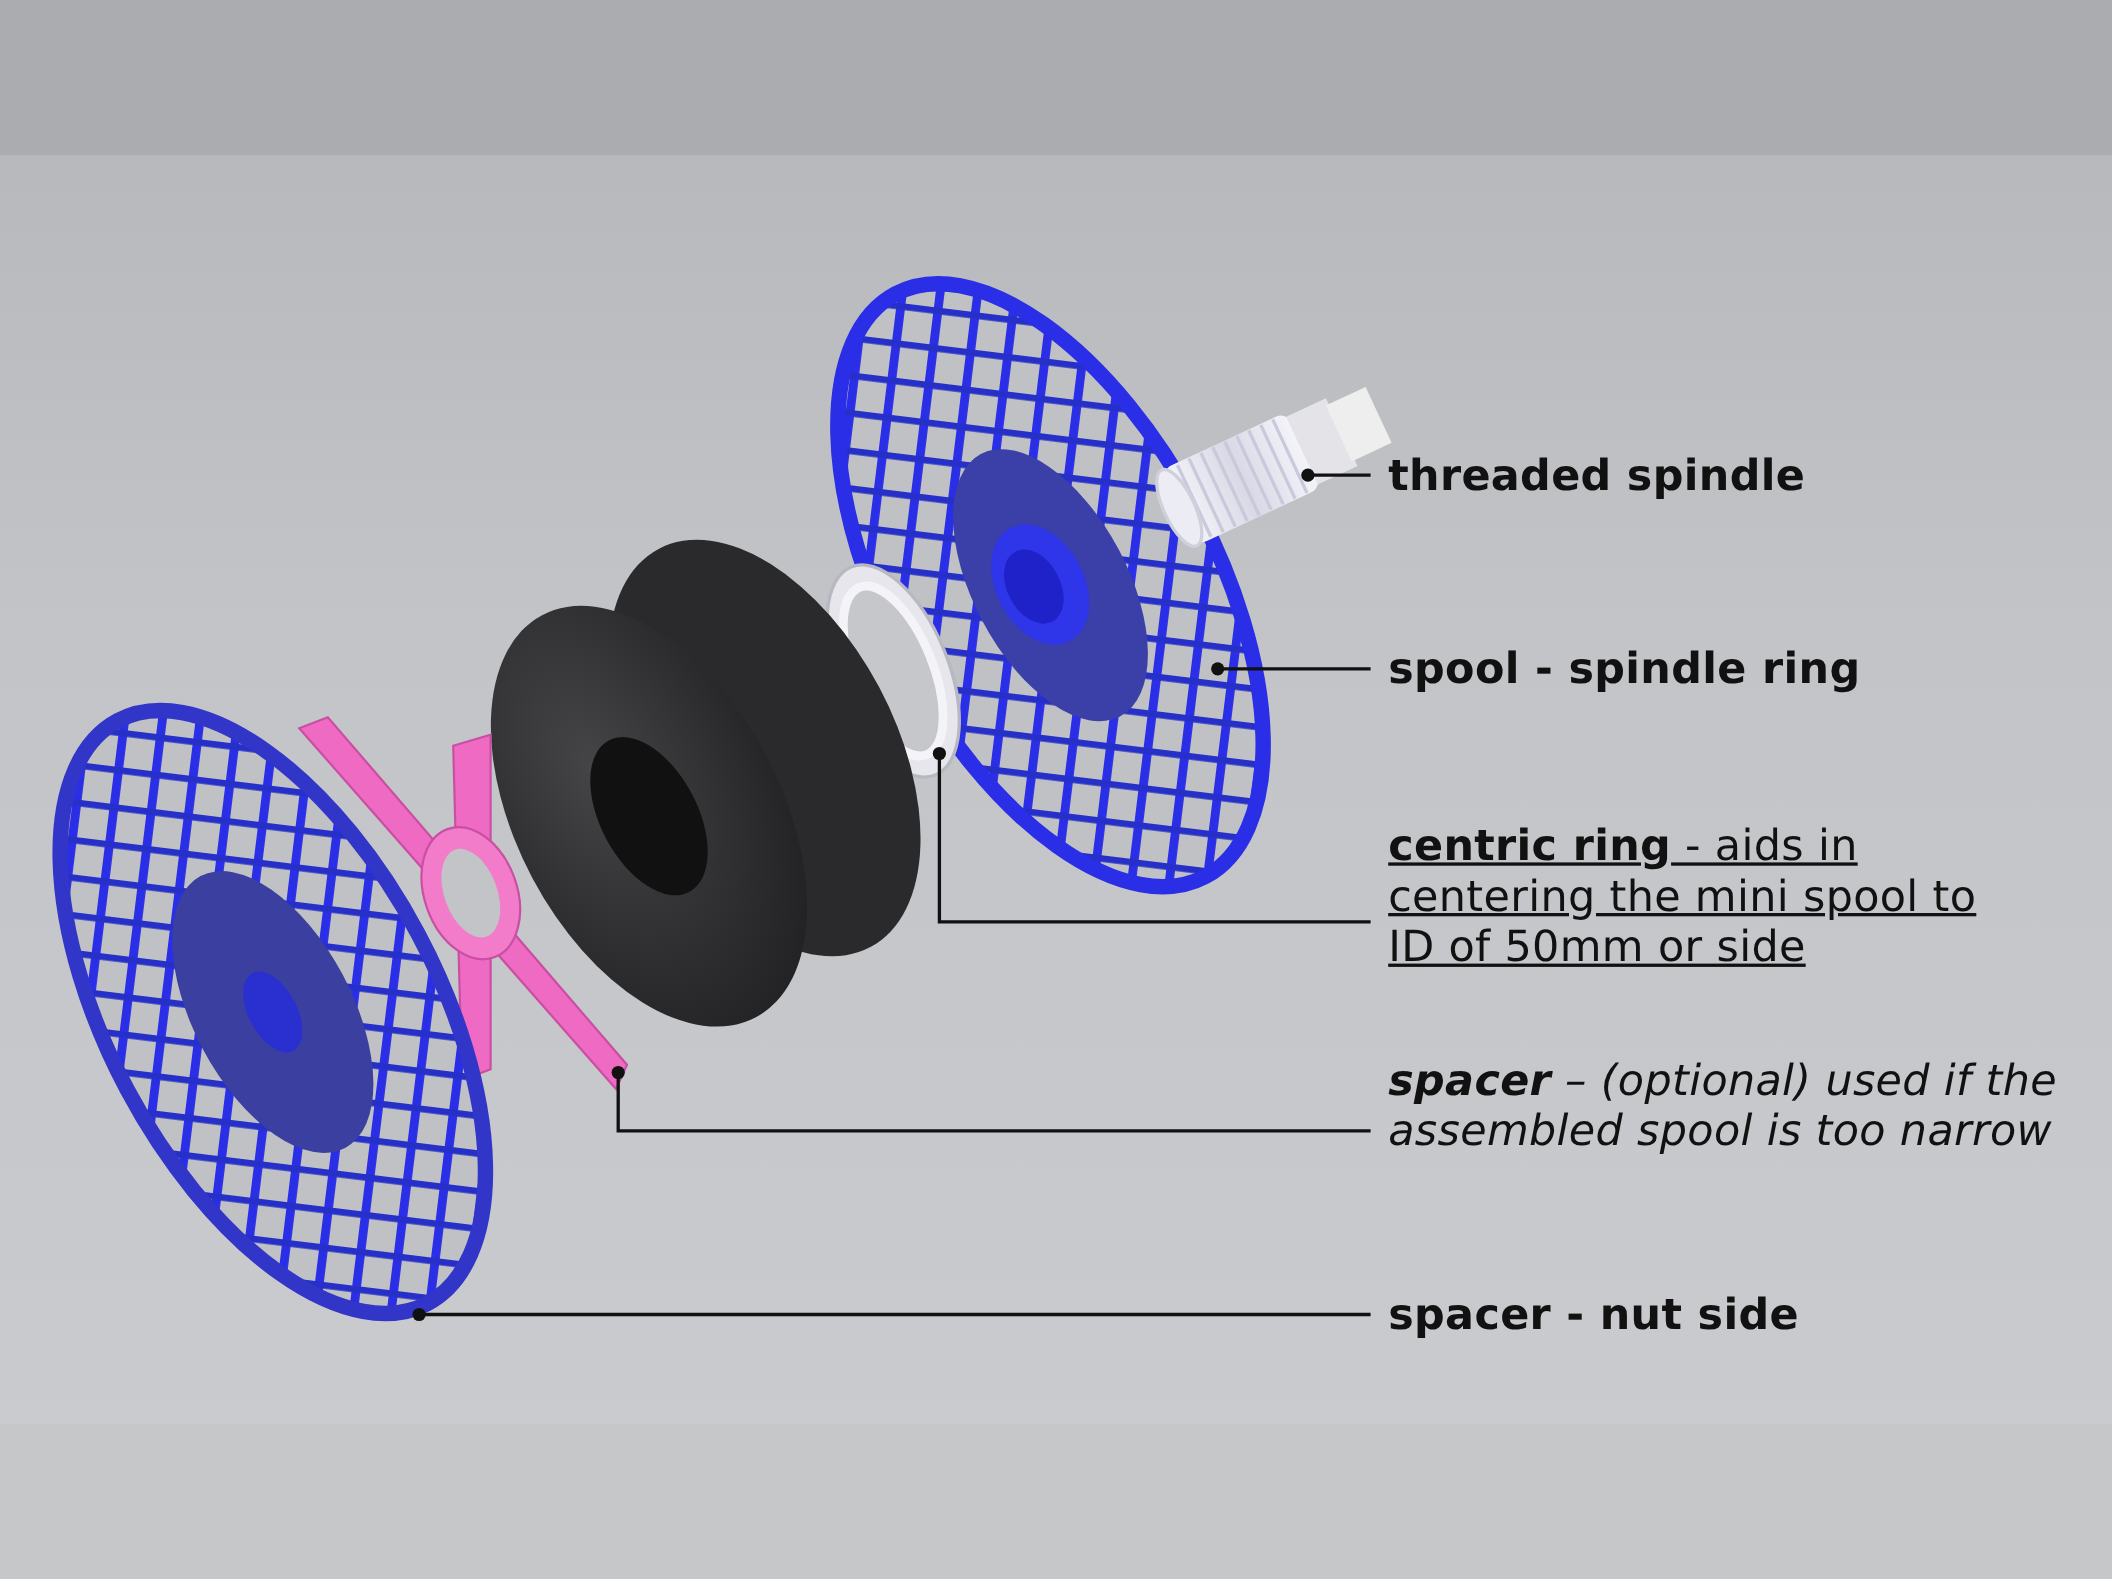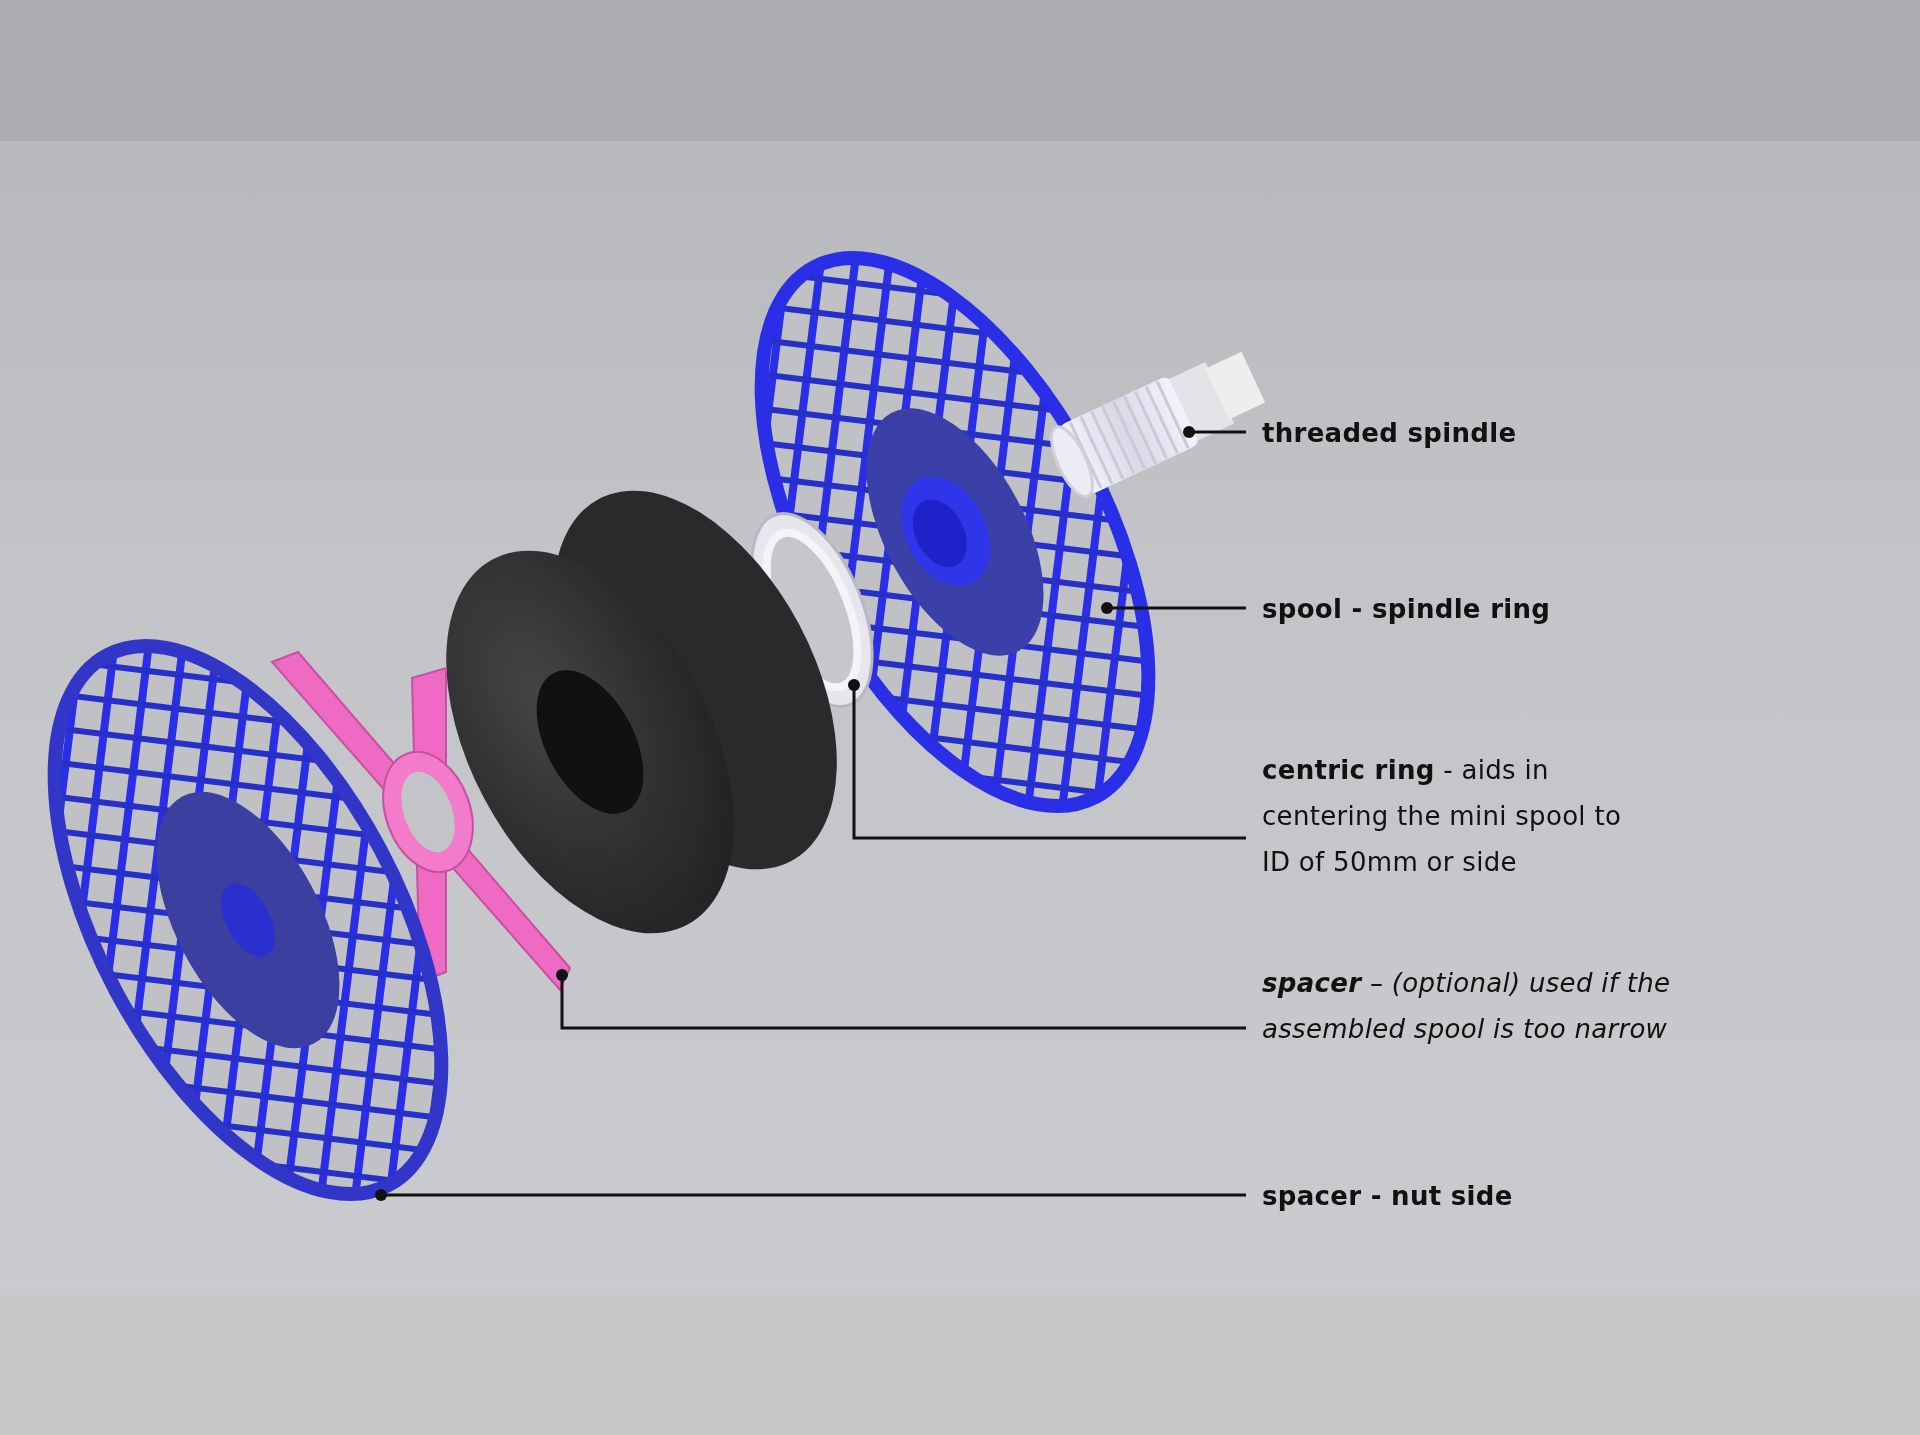--- a/index.html
+++ b/index.html
@@ -5,21 +5,21 @@
   html, body { margin:0; padding:0; }
   body {
     width:1920px; height:1435px; position:relative; overflow:hidden;
     background: linear-gradient(180deg, #b4b5b8 0%, #c3c4c7 40%, #cbcccf 100%);
     font-family: "DejaVu Sans", sans-serif;
   }
   .band-top { position:absolute; left:0; top:0; width:1920px; height:141px; background:#abacaf; }
   .band-bottom { position:absolute; left:0; top:1295px; width:1920px; height:140px; background:#c6c7c9; }
   .scene { position:absolute; left:0; top:0; width:1920px; height:1435px; }
   .label {
-    position:absolute; left:1262px; color:#111; font-size:26px; line-height:46px;
+    position:absolute; left:1262px; color:#111; font-size:39px; line-height:46px;
     letter-spacing:0.3px; white-space:nowrap;
   }
   .label b { font-weight:bold; }
   .label .line { display:block; }
 </style>
 </head>
 <body>
 
 <div class="band-top"></div>
 <div class="band-bottom"></div>
@@ -117,21 +117,21 @@
 </svg>
 
 <div class="label" style="top:410px;">
   <b>threaded spindle</b>
 </div>
 
 <div class="label" style="top:586px;">
   <b>spool - spindle ring</b>
 </div>
 
-<div class="label" style="top:747px;">
+<div class="label" style="top:747px;text-decoration:underline;">
   <span class="line"><b>centric ring</b><span> - aids in</span></span>
   <span class="line">centering the mini spool to</span>
   <span class="line">ID of 50mm or side</span>
 </div>
 
 <div class="label" style="top:960px;font-style:italic;">
   <span class="line"><b>spacer</b><span> – (optional) used if the</span></span>
   <span class="line">assembled spool is too narrow</span>
 </div>
 

